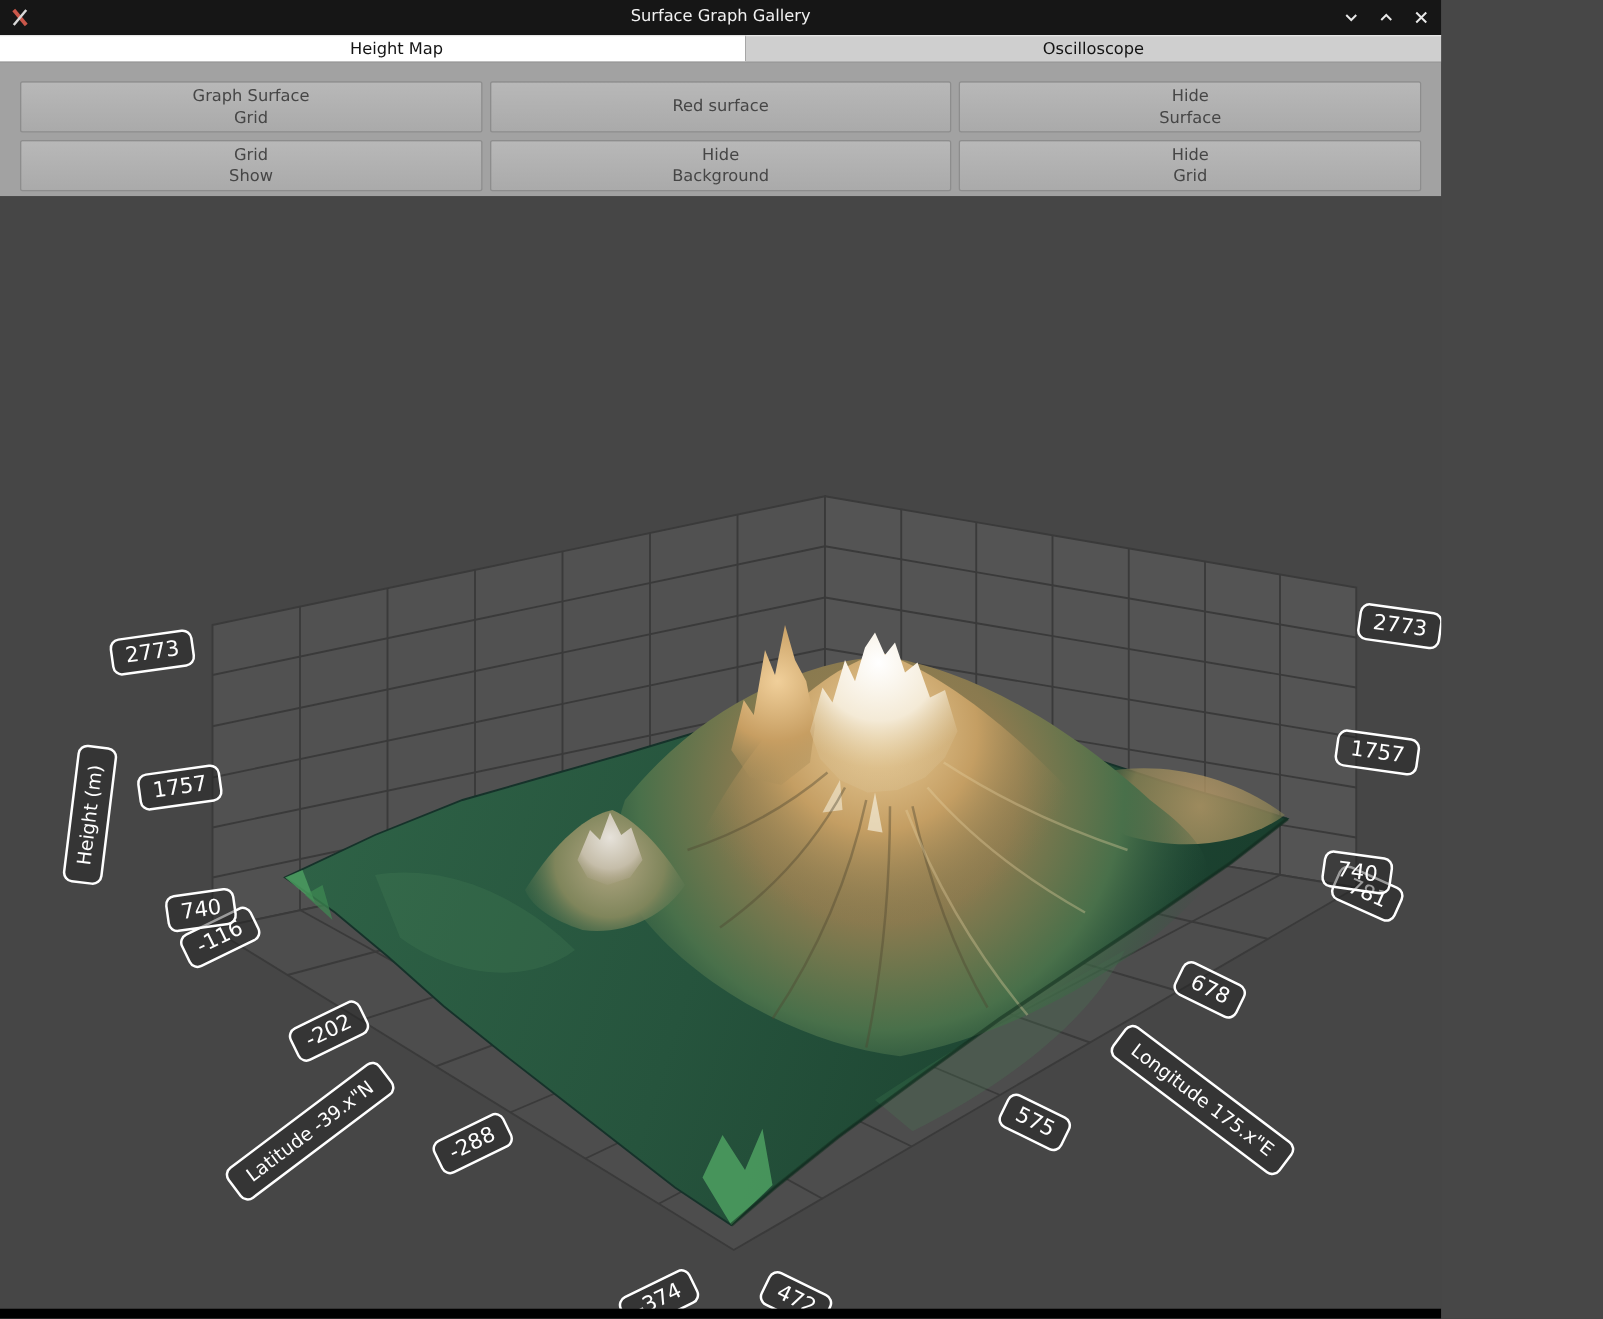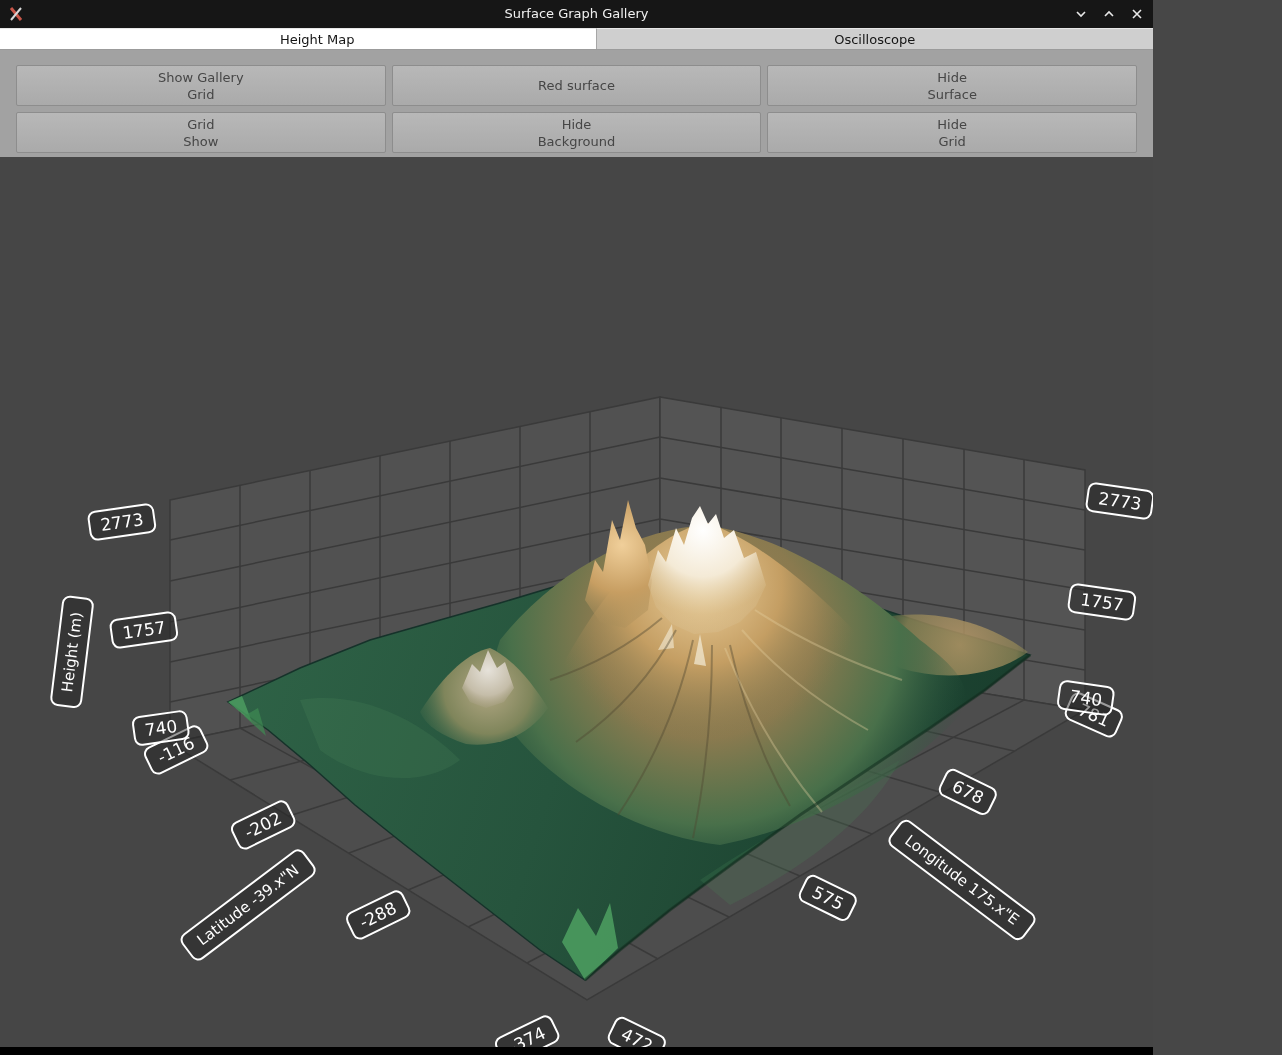--- a/index.html
+++ b/index.html
@@ -70,21 +70,21 @@
   </div>
 
   <div class="tabbar">
     <div class="tab active">Height Map</div>
     <div class="tab">Oscilloscope</div>
   </div>
 
   <div class="toolbar">
     <div class="btn-grid">
       <button class="tool-btn">
-        <span>Show Gallery</span>
+        <span>Graph Surface</span>
         <span>Grid</span>
       </button>
       <button class="tool-btn">
         <span>Red surface</span>
       </button>
       <button class="tool-btn">
         <span>Hide</span>
         <span>Surface</span>
       </button>
       <button class="tool-btn">

